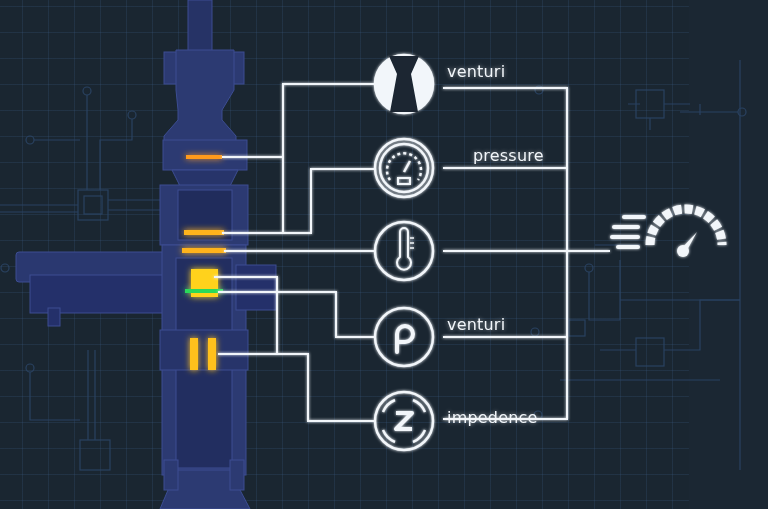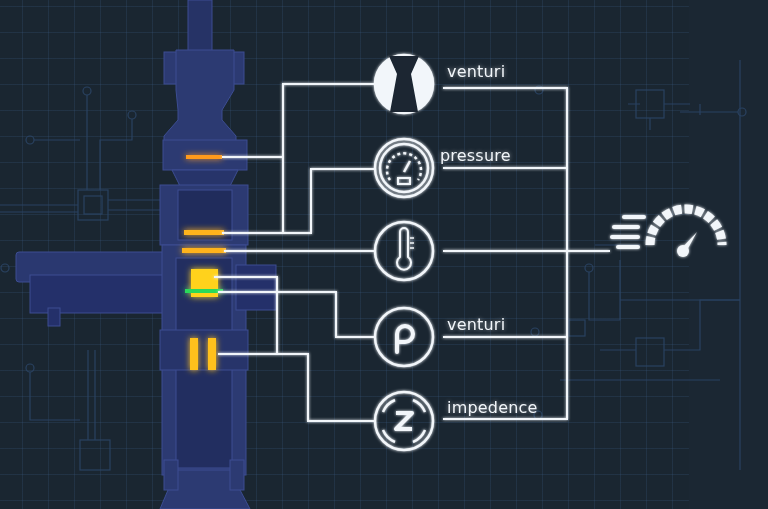--- a/index.html
+++ b/index.html
@@ -160,17 +160,17 @@
       <rect x="612" y="225" width="28" height="4" rx="2"></rect>
       <rect x="610" y="235" width="30" height="4" rx="2"></rect>
       <rect x="616" y="245" width="24" height="4" rx="2"></rect>
       <path d="M650 245 A36 36 0 0 1 722 245" stroke="#f2f6fa" stroke-width="9" fill="none" stroke-dasharray="8 3"></path>
       <path d="M680 250 L697 232 L686 252 Z"></path>
       <circle cx="683" cy="251" r="6"></circle>
     </g>
   </svg>
 
   <div class="lbl" style="left:447px;top:62px;">venturi</div>
-  <div class="lbl" style="left:440px;top:146px;text-align:right;">pressure</div>
+  <div class="lbl" style="left:473px;top:146px;text-align:right;">pressure</div>
   <div class="lbl" style="left:447px;top:315px;">venturi</div>
-  <div class="lbl" style="left:447px;top:398px;">impedence</div>
+  <div class="lbl" style="left:447px;top:408px;">impedence</div>
 
 </div>
 
 </body></html>

